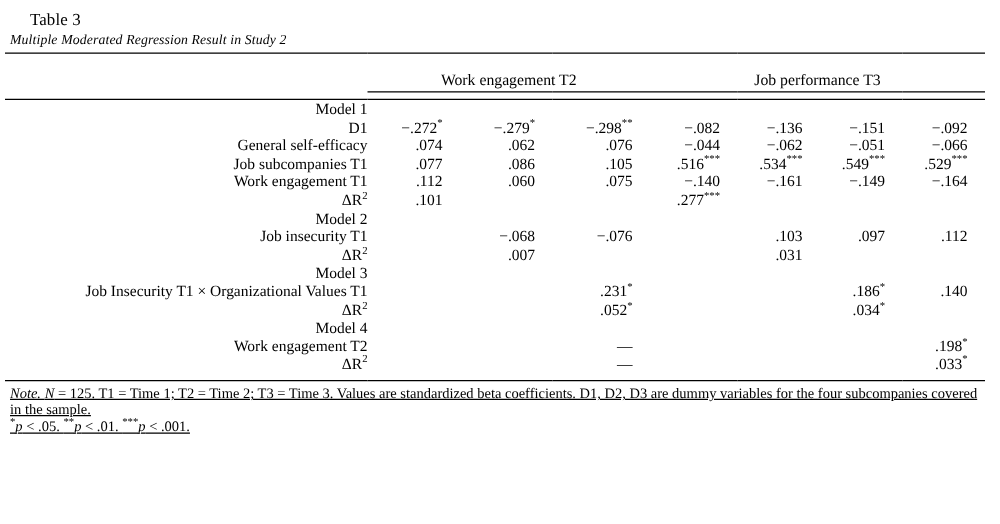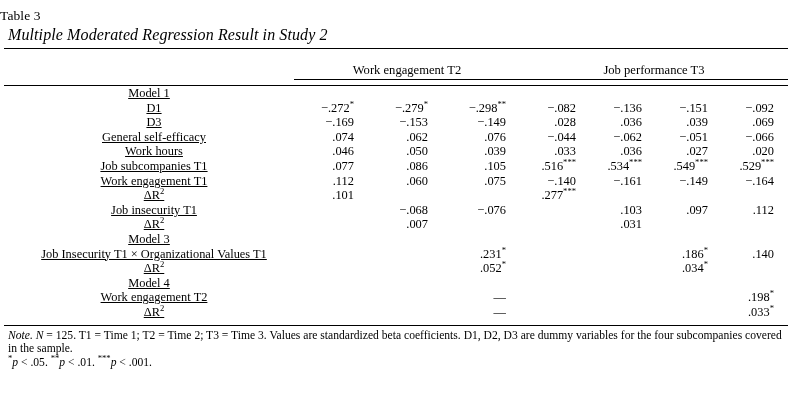--- a/index.html
+++ b/index.html
@@ -16,25 +16,25 @@
   }
   .page {
     position: relative;
     width: 800px;
     height: 419px;
     padding: 0;
     box-sizing: border-box;
   }
   .table-title {
     font-size: 13.5px;
-    margin: 8px 0 0 0;
+    margin: 8px 0 0 24px;
     letter-spacing: 0.1px;
   }
   .table-caption {
-    font-size: 16px;
+    font-size: 11px;
     font-style: italic;
     margin: 2px 0 4px 8px;
     letter-spacing: 0.1px;
   }
   table.main {
     border-collapse: collapse;
     width: 784px;
     margin-left: 4px;
     font-size: 12.4px;
     table-layout: fixed;
@@ -56,24 +56,23 @@
     padding-bottom: 1px !important;
     padding-top: 2px !important;
   }
   .grp-rule {
     border-bottom: 0.9px solid #000;
   }
   .spacer-row td {
     height: 5px;
   }
   .lbl {
-    text-align: center;
+    text-align: right;
     white-space: nowrap;
     padding-left: 0 !important;
-    text-decoration: underline;
   }
   .num {
     text-align: right;
     padding-right: 14px !important;
     white-space: nowrap;
     font-variant-numeric: lining-nums;
   }
   .rowline td {
     line-height: 14.6px;
     height: 14.6px;
@@ -83,20 +82,21 @@
   sup {
     font-size: 8.6px;
     vertical-align: super;
     line-height: 0;
   }
   .notes {
     margin: 3px 0 0 8px;
     font-size: 11.6px;
     width: 784px;
     line-height: 13.4px;
+    text-decoration: underline;
   }
   .notes .ital { font-style: italic; }
   .notes-line2 { margin-top: 0.5px; }
   .hdr-spacer { height: 12px; }
 </style>
 </head>
 <body>
 
 <div class="page">
 
@@ -155,50 +155,30 @@
         <td class="lbl indent1">D1</td>
         <td class="num">−.272<sup>*</sup></td>
         <td class="num">−.279<sup>*</sup></td>
         <td class="num">−.298<sup>**</sup></td>
         <td class="num">−.082</td>
         <td class="num">−.136</td>
         <td class="num">−.151</td>
         <td class="num">−.092</td>
       </tr>
       <tr class="rowline">
-        <td class="lbl indent1">D3</td>
-        <td class="num">−.169</td>
-        <td class="num">−.153</td>
-        <td class="num">−.149</td>
-        <td class="num">.028</td>
-        <td class="num">.036</td>
-        <td class="num">.039</td>
-        <td class="num">.069</td>
-      </tr>
-      <tr class="rowline">
         <td class="lbl indent1">General self-efficacy</td>
         <td class="num">.074</td>
         <td class="num">.062</td>
         <td class="num">.076</td>
         <td class="num">−.044</td>
         <td class="num">−.062</td>
         <td class="num">−.051</td>
         <td class="num">−.066</td>
       </tr>
       <tr class="rowline">
-        <td class="lbl indent1">Work hours</td>
-        <td class="num">.046</td>
-        <td class="num">.050</td>
-        <td class="num">.039</td>
-        <td class="num">.033</td>
-        <td class="num">.036</td>
-        <td class="num">.027</td>
-        <td class="num">.020</td>
-      </tr>
-      <tr class="rowline">
         <td class="lbl indent1">Job subcompanies T1</td>
         <td class="num">.077</td>
         <td class="num">.086</td>
         <td class="num">.105</td>
         <td class="num">.516<sup>***</sup></td>
         <td class="num">.534<sup>***</sup></td>
         <td class="num">.549<sup>***</sup></td>
         <td class="num">.529<sup>***</sup></td>
       </tr>
       <tr class="rowline">
@@ -216,20 +196,30 @@
         <td class="num">.101</td>
         <td class="num"></td>
         <td class="num"></td>
         <td class="num">.277<sup>***</sup></td>
         <td class="num"></td>
         <td class="num"></td>
         <td class="num"></td>
       </tr>
 
       <tr class="rowline">
+        <td class="lbl modelhdr">Model 2</td>
+        <td class="num"></td>
+        <td class="num"></td>
+        <td class="num"></td>
+        <td class="num"></td>
+        <td class="num"></td>
+        <td class="num"></td>
+        <td class="num"></td>
+      </tr>
+      <tr class="rowline">
         <td class="lbl indent1">Job insecurity T1</td>
         <td class="num"></td>
         <td class="num">−.068</td>
         <td class="num">−.076</td>
         <td class="num"></td>
         <td class="num">.103</td>
         <td class="num">.097</td>
         <td class="num">.112</td>
       </tr>
       <tr class="rowline">

